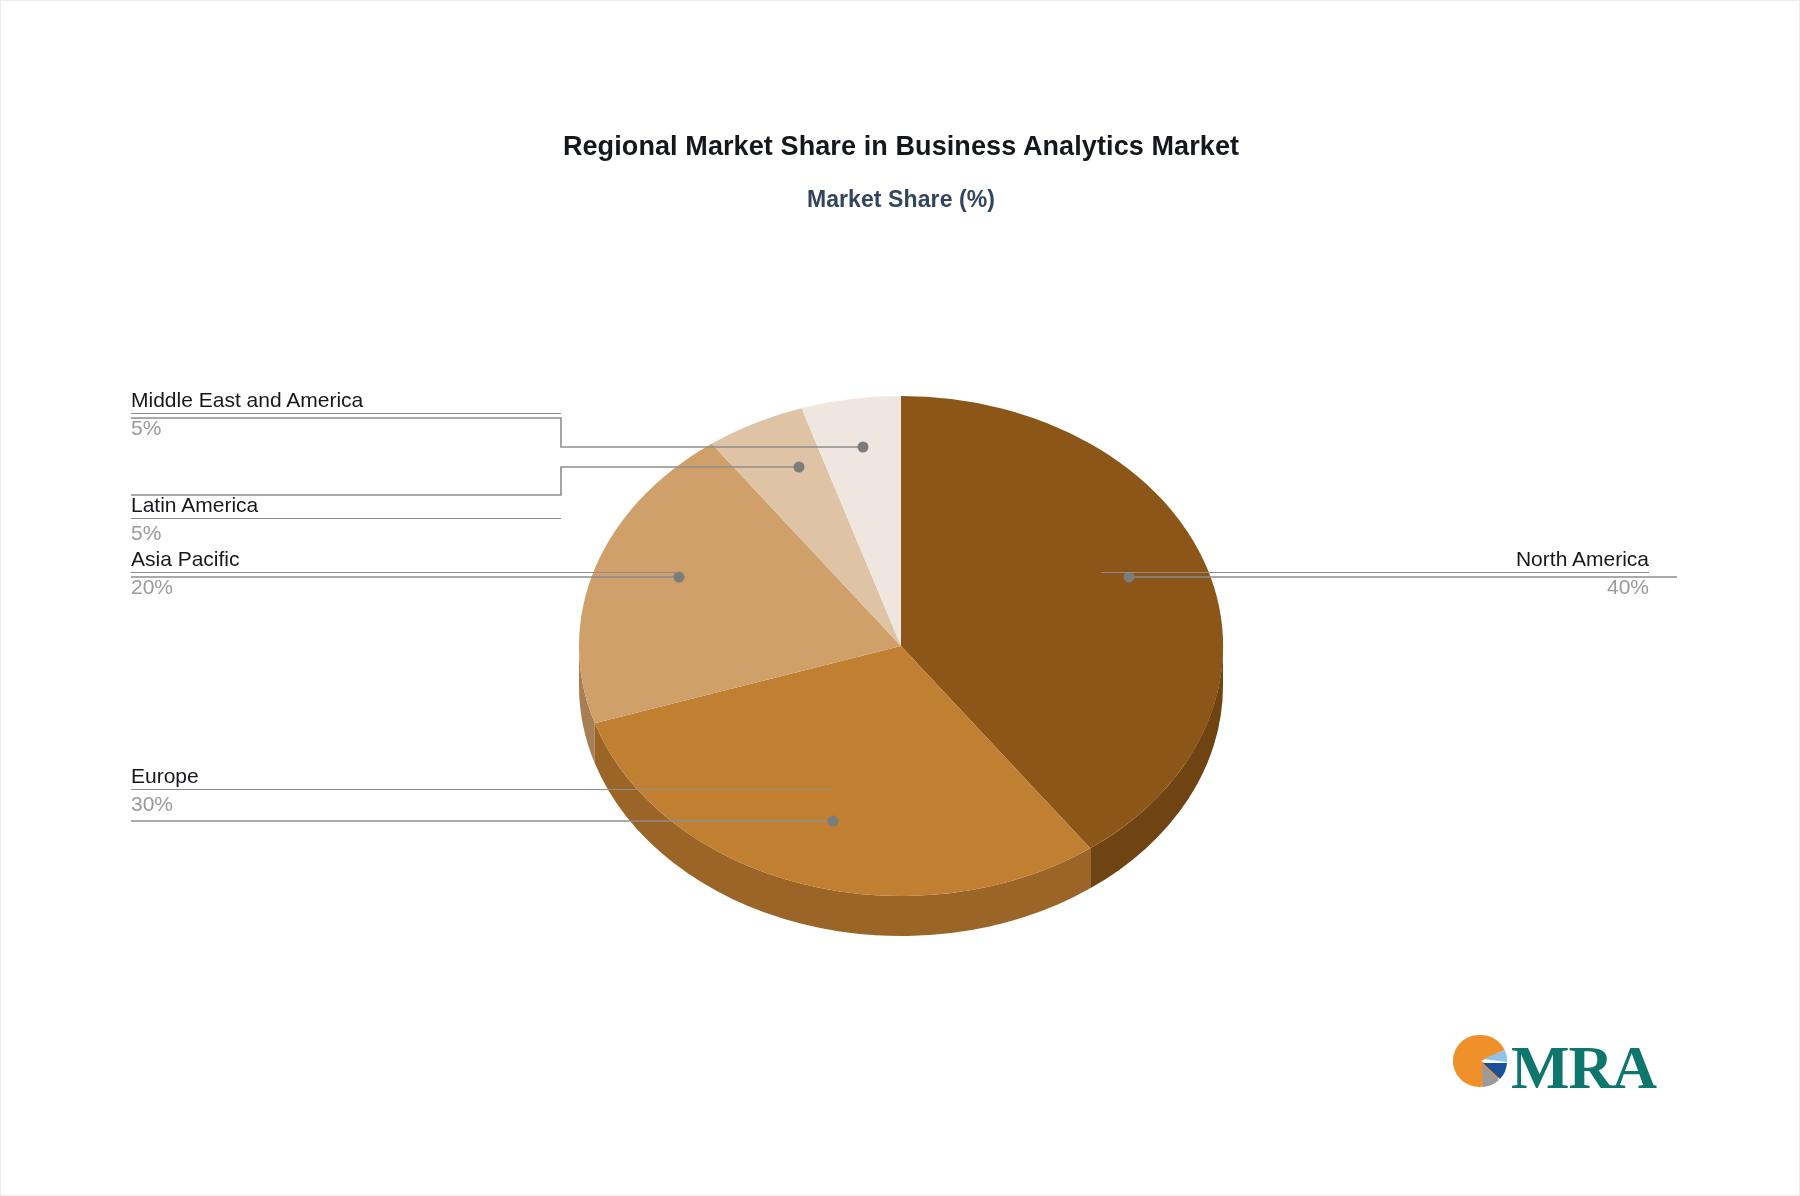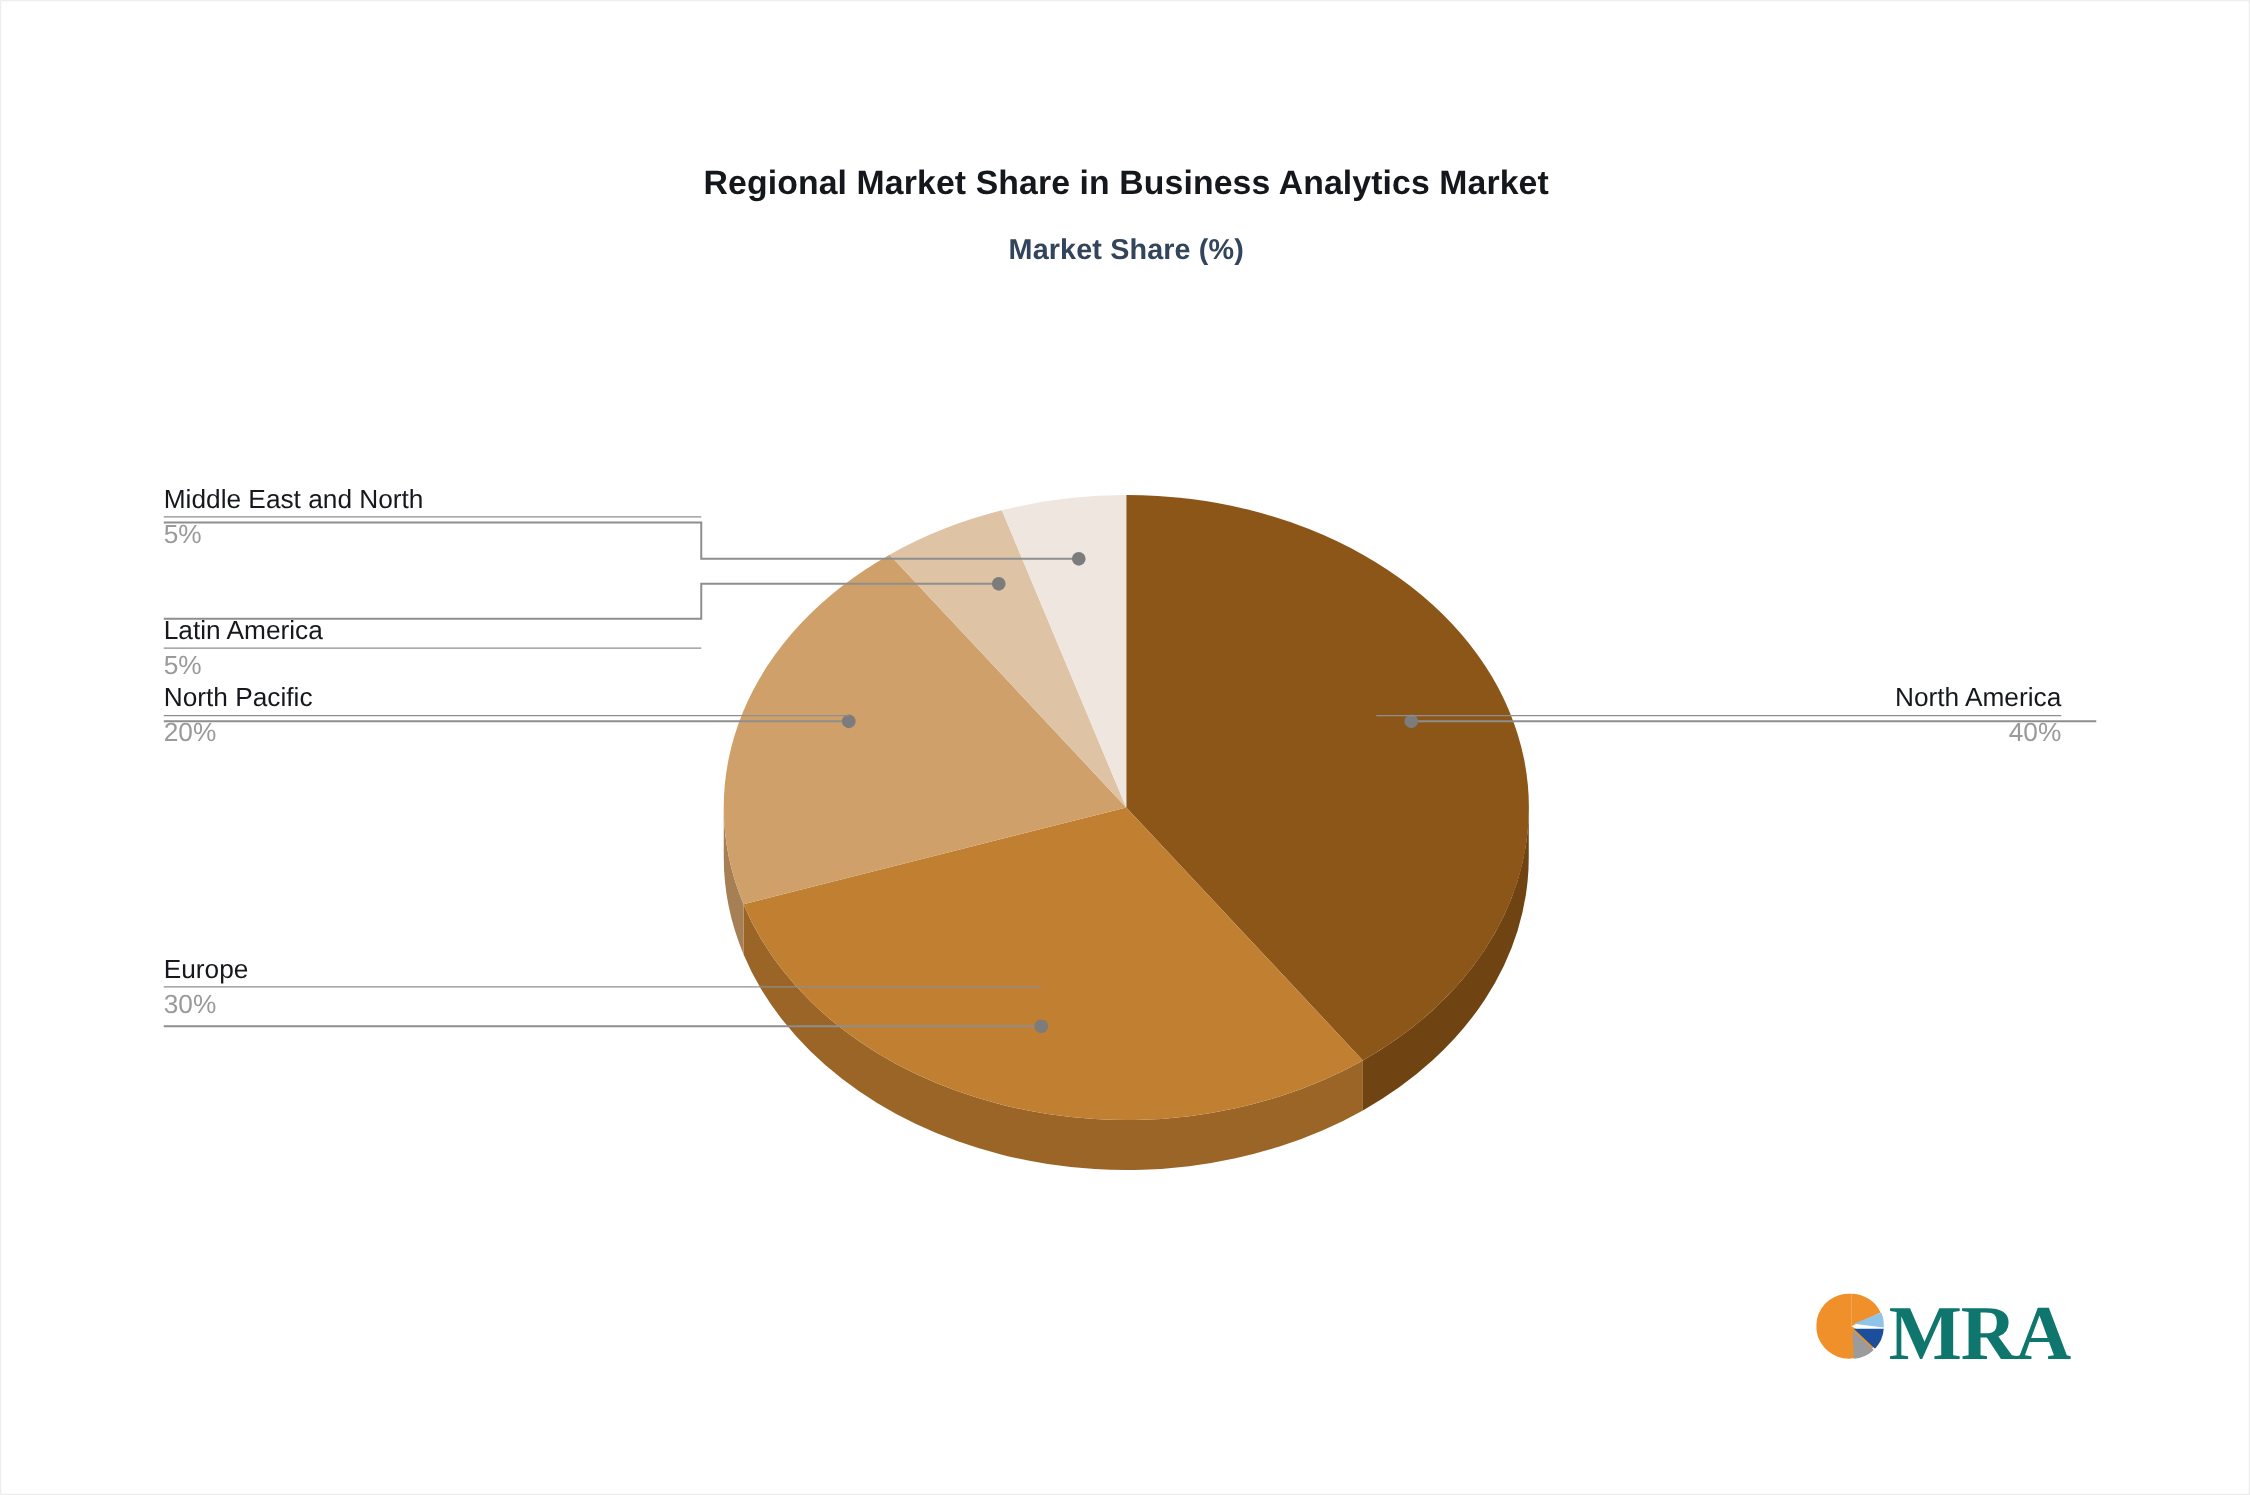--- a/index.html
+++ b/index.html
@@ -71,33 +71,33 @@
     <g fill="#7c7c7c">
       <circle cx="862" cy="446" r="5.5"></circle>
       <circle cx="798" cy="466" r="5.5"></circle>
       <circle cx="678" cy="576" r="5.5"></circle>
       <circle cx="832" cy="820" r="5.5"></circle>
       <circle cx="1128" cy="576" r="5.5"></circle>
     </g>
   </svg>
 
   <div class="callout left" style="left:130px; top:386px; width:430px;">
-    <div class="cat">Middle East and North</div>
+    <div class="cat">Middle East and America</div>
     <div class="rule"></div>
     <div class="val">5%</div>
   </div>
 
   <div class="callout left" style="left:130px; top:463px; width:430px;margin-top:28px;">
     <div class="cat">Latin America</div>
     <div class="rule"></div>
     <div class="val">5%</div>
   </div>
 
   <div class="callout left" style="left:130px; top:545px; width:548px;">
-    <div class="cat">North Pacific</div>
+    <div class="cat">Asia Pacific</div>
     <div class="rule"></div>
     <div class="val">20%</div>
   </div>
 
   <div class="callout left" style="left:130px; top:762px; width:702px;">
     <div class="cat">Europe</div>
     <div class="rule"></div>
     <div class="val">30%</div>
   </div>
 

